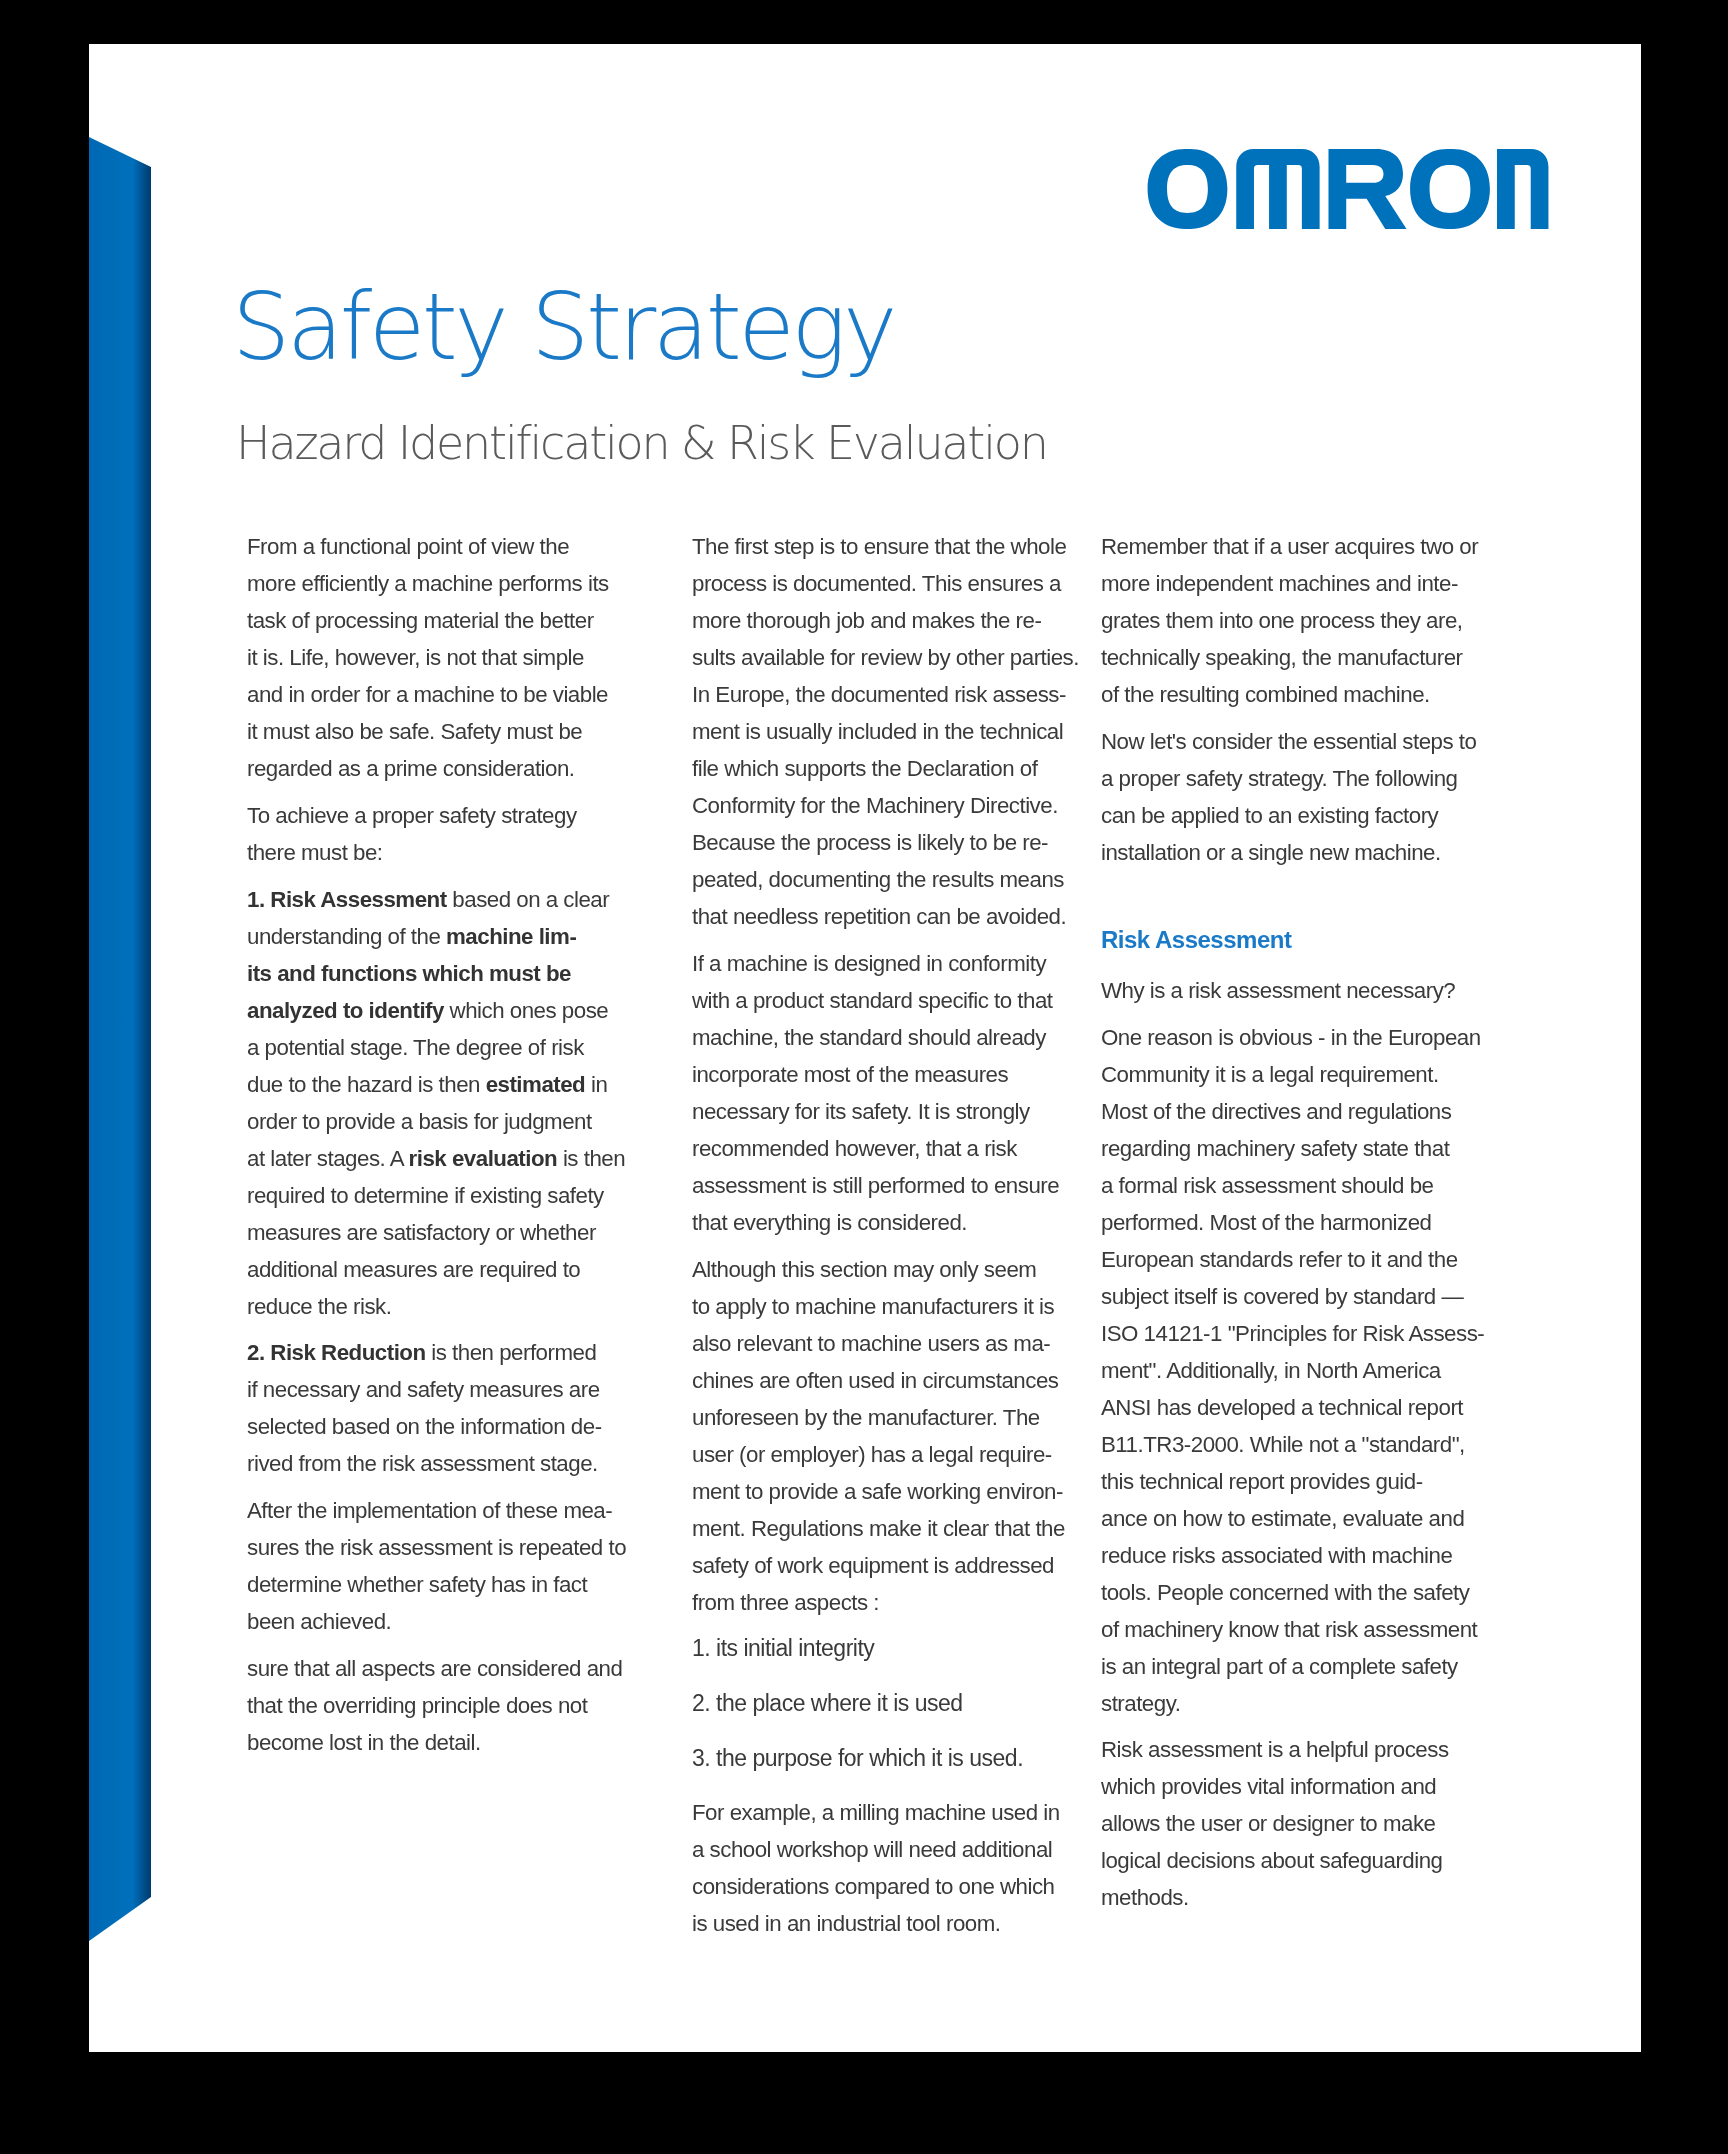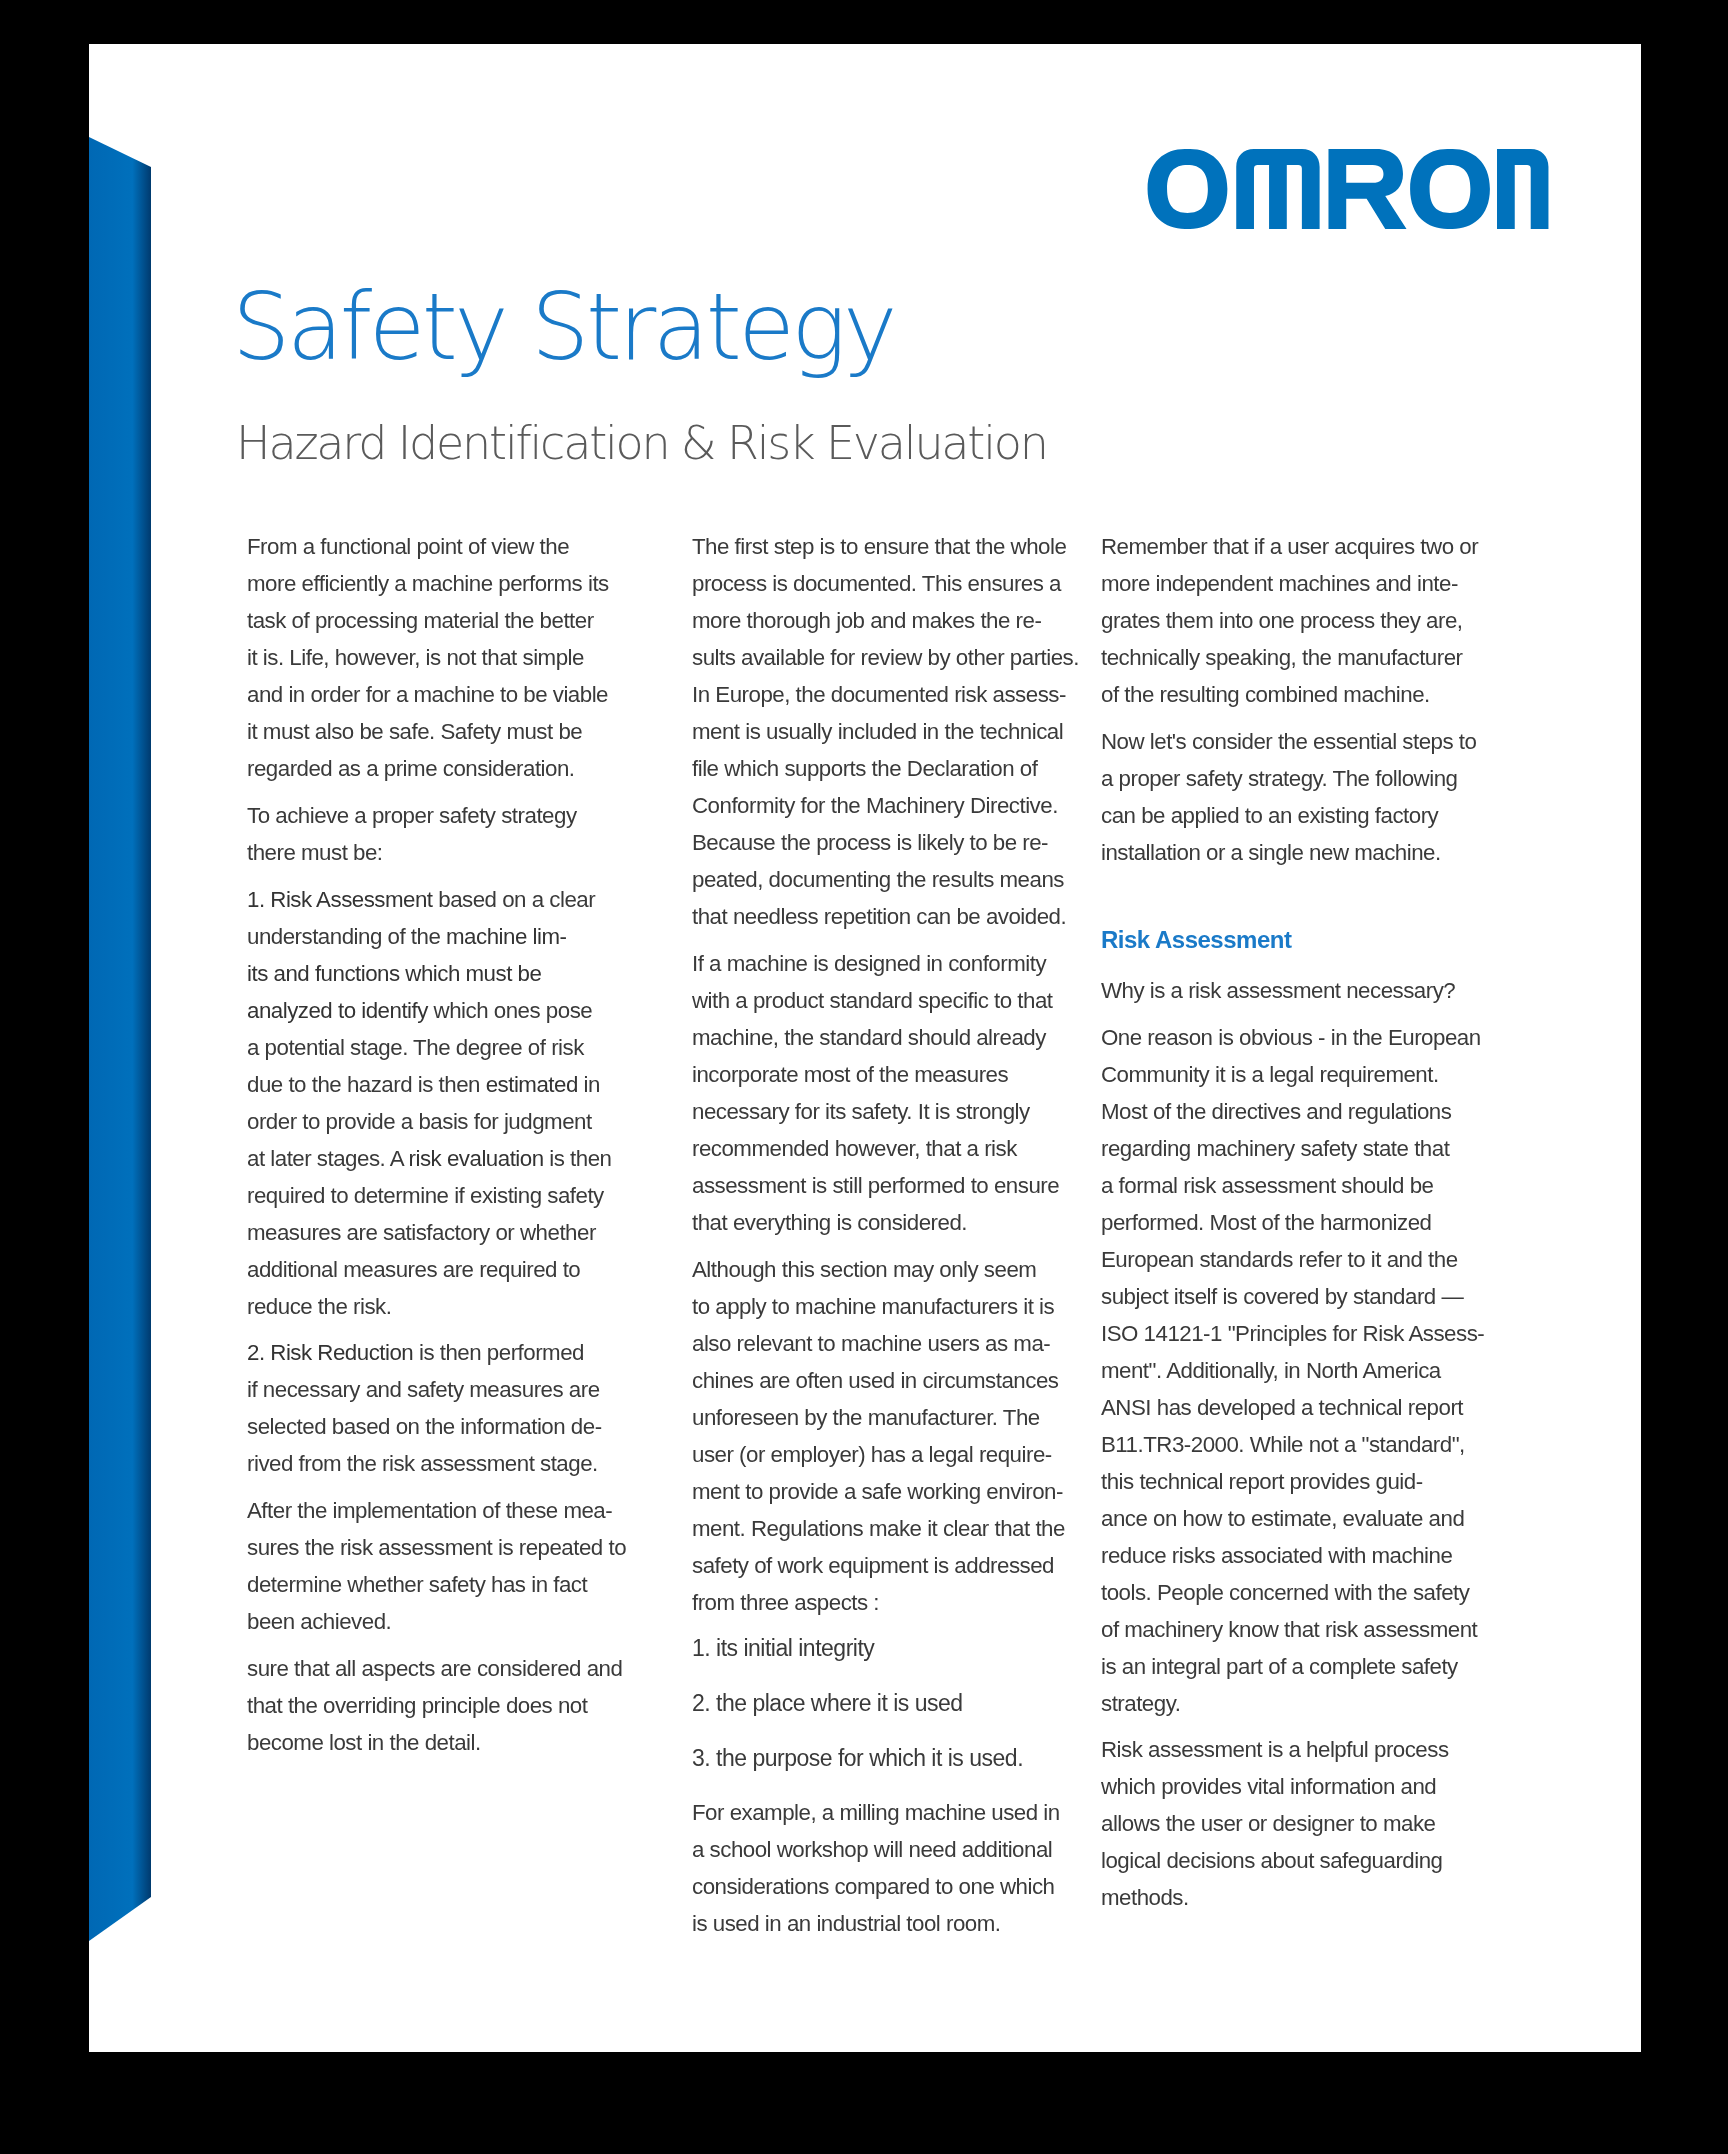--- a/index.html
+++ b/index.html
@@ -34,21 +34,21 @@
       white-space: nowrap; line-height: 1; font-weight: 300;
     }
     .col {
       position: absolute; top: 528px; width: 410px;
       font-family: "Liberation Sans", sans-serif;
       font-size: 22.3px; line-height: 37px; color: #3a3a3a;
       letter-spacing: -0.5px;
     }
     .col p { margin: 0 0 9.8px 0; }
     .col .line { display: block; white-space: nowrap; }
-    .col b { font-weight: normal; color: #333; }
+    .col b { font-weight: bold; color: #333; }
     .col1 { left: 238px; margin-left: 9px; }
     .col2 { left: 692px; }
     .col3 { left: 1101px; }
     .col .list-item { font-size: 23px; margin-bottom: 17.7px; }
     .col .section-heading {
       color: #1a7ac8; font-weight: bold; font-size: 24px;
       margin-top: 50px; margin-bottom: 14px;
     }
   </style>
 </head>

